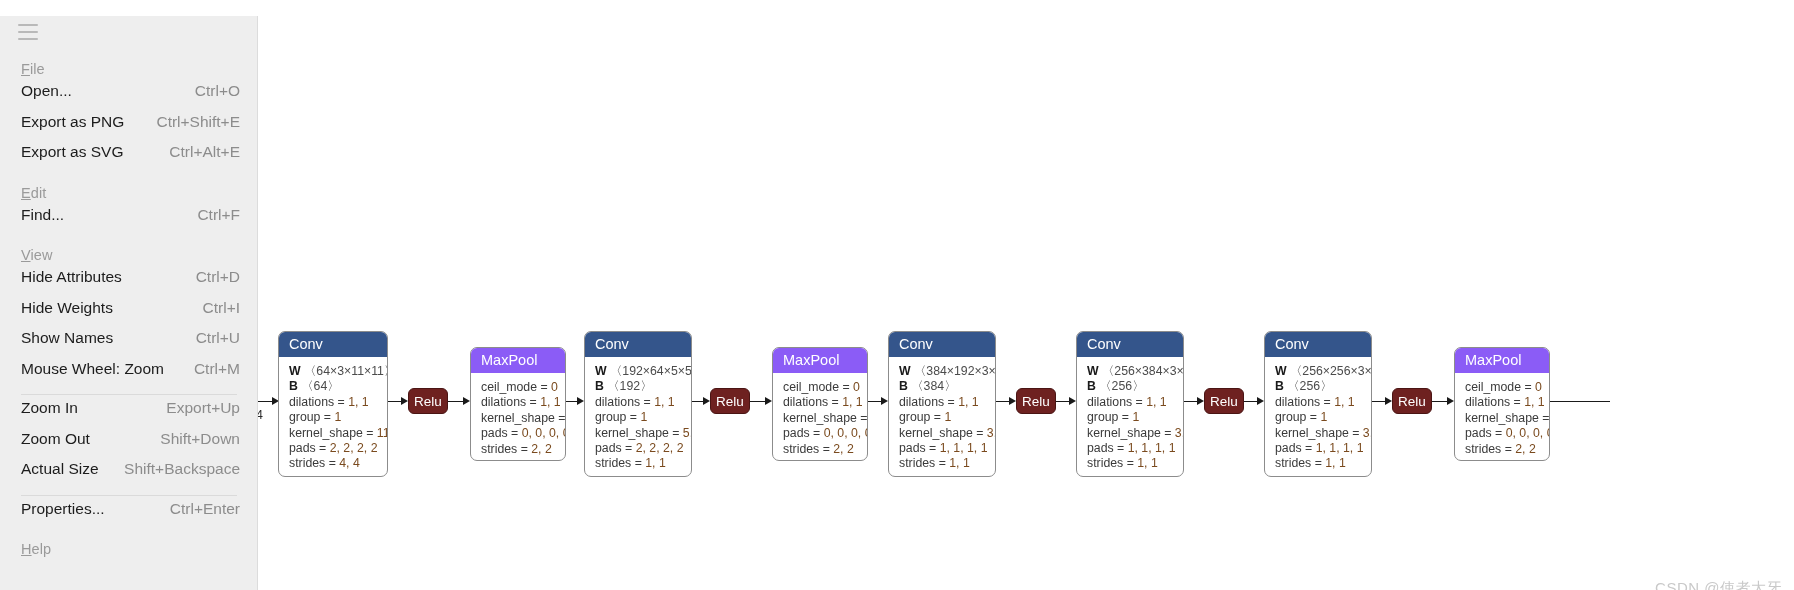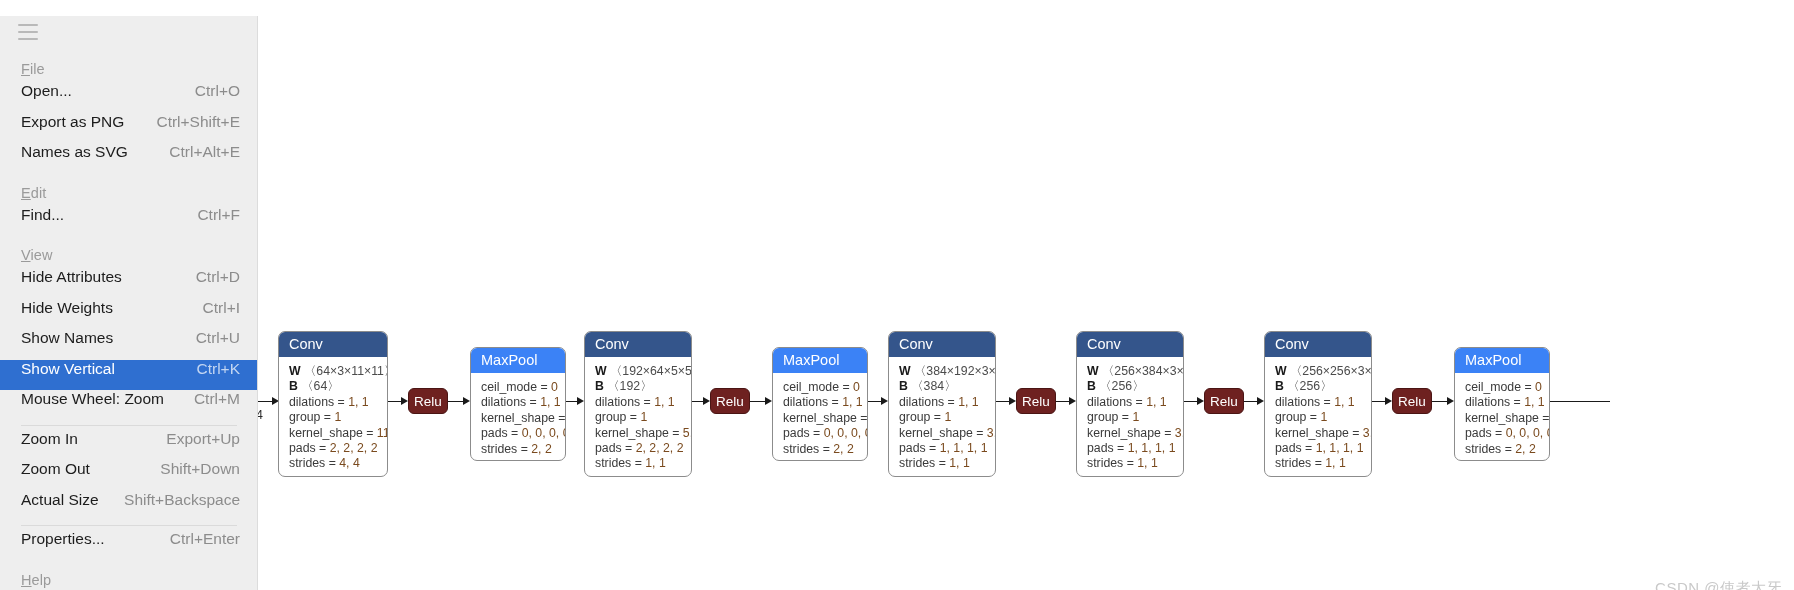--- a/index.html
+++ b/index.html
@@ -101,21 +101,21 @@
   }
   .node .node-head {
     height: 25px;
     line-height: 25px;
     padding-left: 10px;
     font-size: 14.5px;
     color: #ffffff;
     box-sizing: border-box;
   }
   .node.conv .node-head { background: #34558b; }
-  .node.maxpool .node-head { background: #3b82f6; }
+  .node.maxpool .node-head { background: #8b5cf6; }
   .node .node-body {
     padding: 7px 10px 8px 10px;
     box-sizing: border-box;
   }
   .attr-row {
     font-size: 12.3px;
     line-height: 15.4px;
     color: #3b3b3b;
     white-space: nowrap;
   }
@@ -180,44 +180,40 @@
         <div class="menu-group-label"><span class="u">F</span>ile</div>
         <div class="menu-item">
           <span class="label">Open...</span>
           <span class="accel">Ctrl+O</span>
         </div>
         <div class="menu-item">
           <span class="label">Export as PNG</span>
           <span class="accel">Ctrl+Shift+E</span>
         </div>
         <div class="menu-item">
-          <span class="label">Names as SVG</span>
+          <span class="label">Export as SVG</span>
           <span class="accel">Ctrl+Alt+E</span>
         </div>
         <div class="menu-group-label"><span class="u">E</span>dit</div>
         <div class="menu-item">
           <span class="label">Find...</span>
           <span class="accel">Ctrl+F</span>
         </div>
         <div class="menu-group-label"><span class="u">V</span>iew</div>
         <div class="menu-item">
           <span class="label">Hide Attributes</span>
           <span class="accel">Ctrl+D</span>
         </div>
         <div class="menu-item">
           <span class="label">Hide Weights</span>
           <span class="accel">Ctrl+I</span>
         </div>
         <div class="menu-item">
           <span class="label">Show Names</span>
           <span class="accel">Ctrl+U</span>
-        </div>
-        <div class="menu-item selected">
-          <span class="label">Show Vertical</span>
-          <span class="accel">Ctrl+K</span>
         </div>
         <div class="menu-item">
           <span class="label">Mouse Wheel: Zoom</span>
           <span class="accel">Ctrl+M</span>
         </div>
         <div class="menu-sep"></div>
         <div class="menu-item">
           <span class="label">Zoom In</span>
           <span class="accel">Export+Up</span>
         </div>

